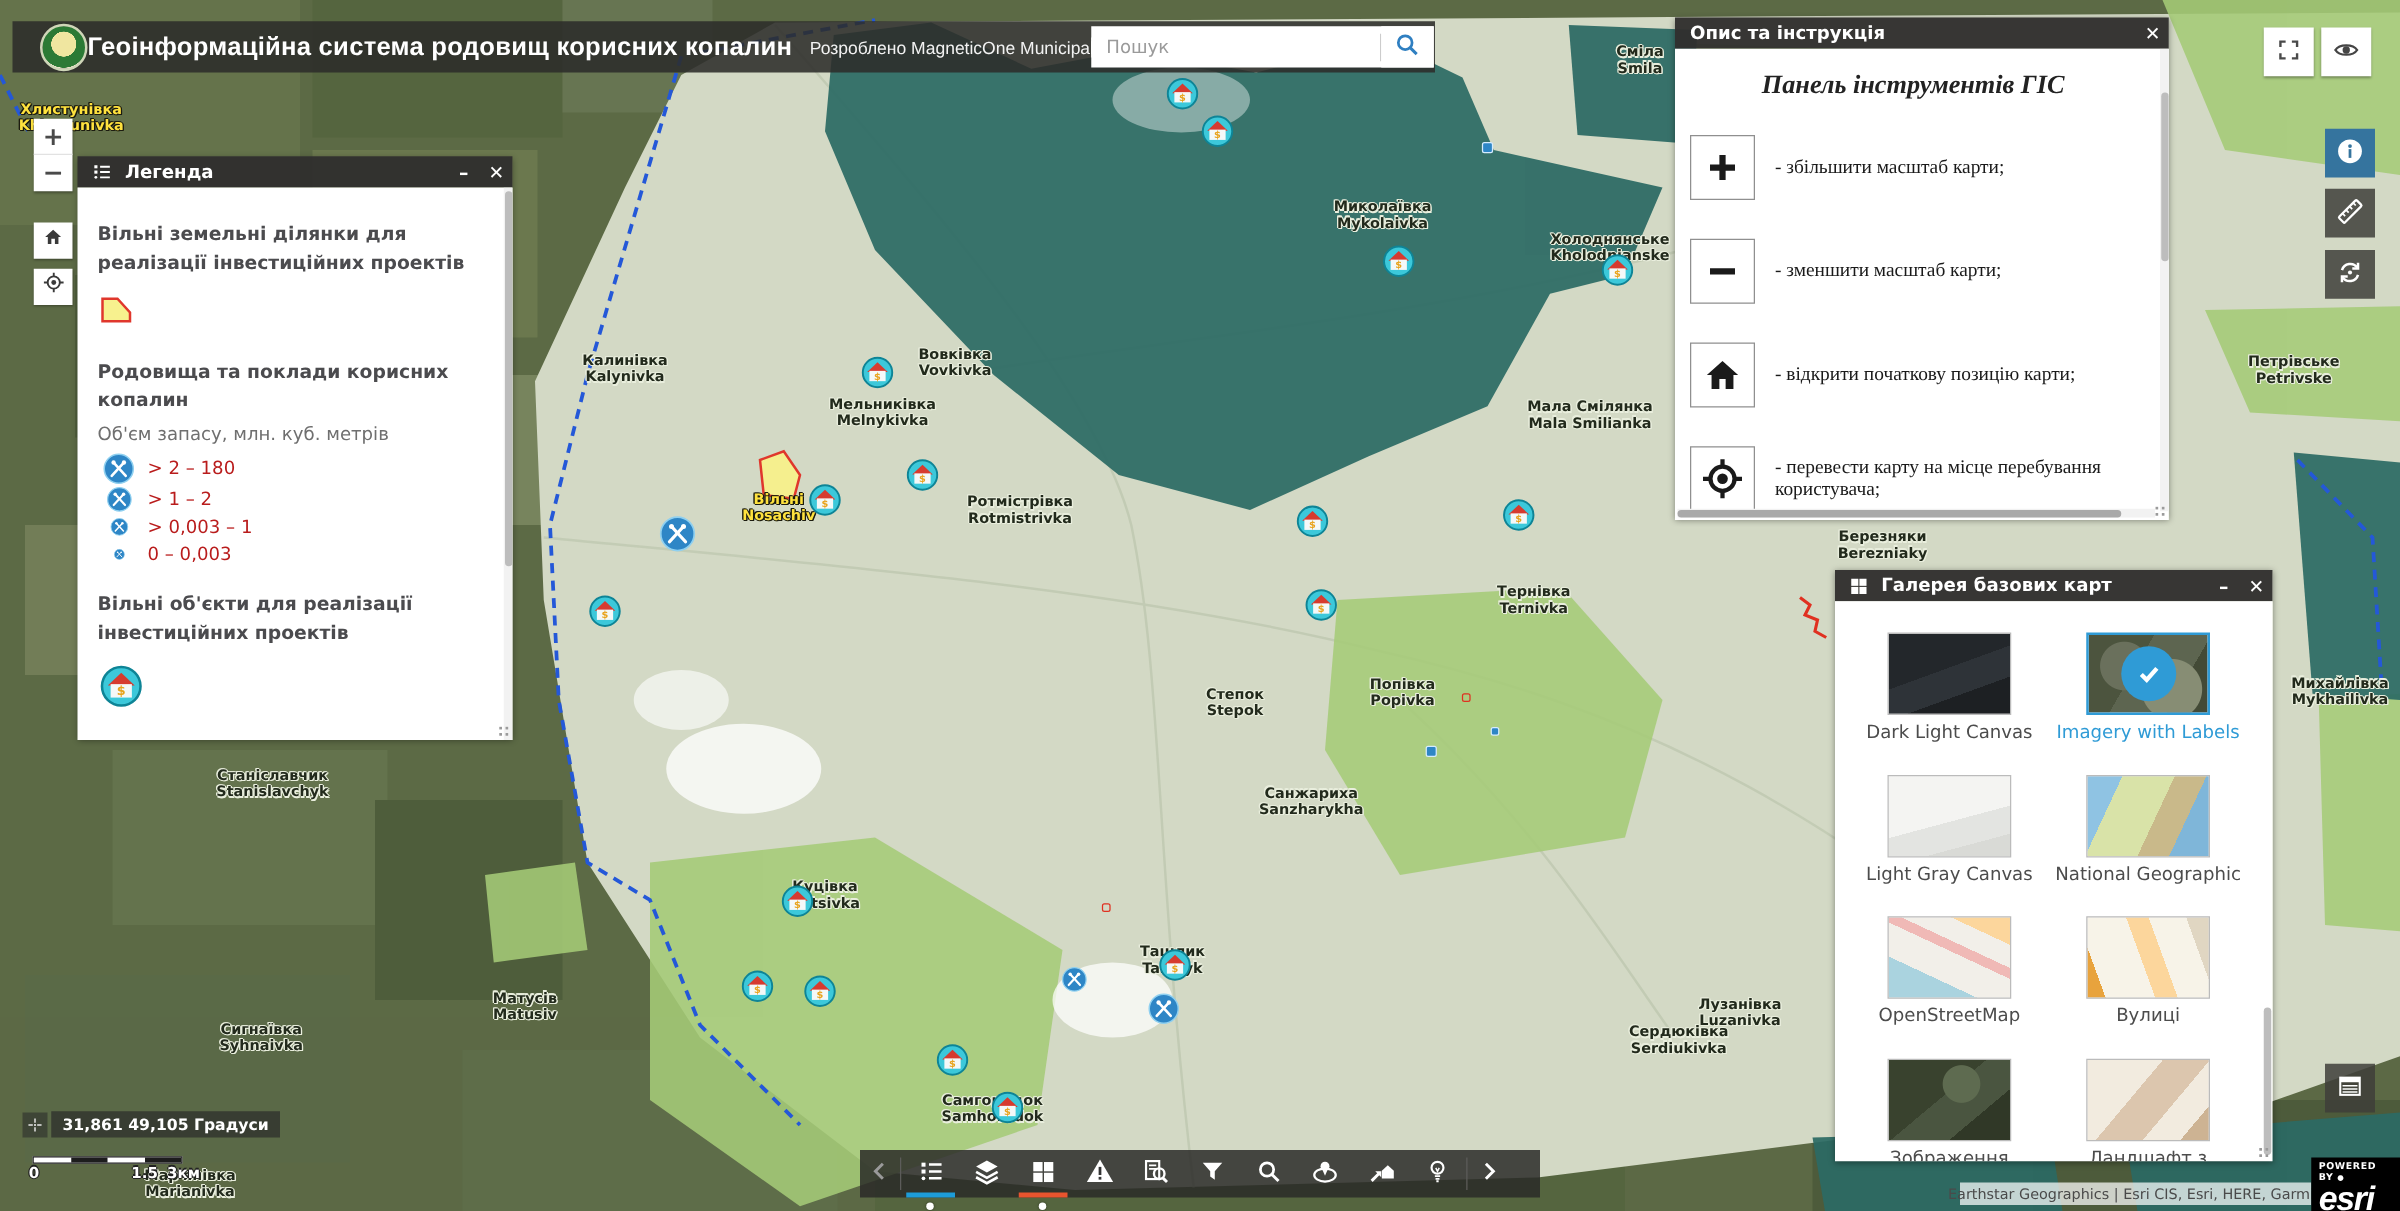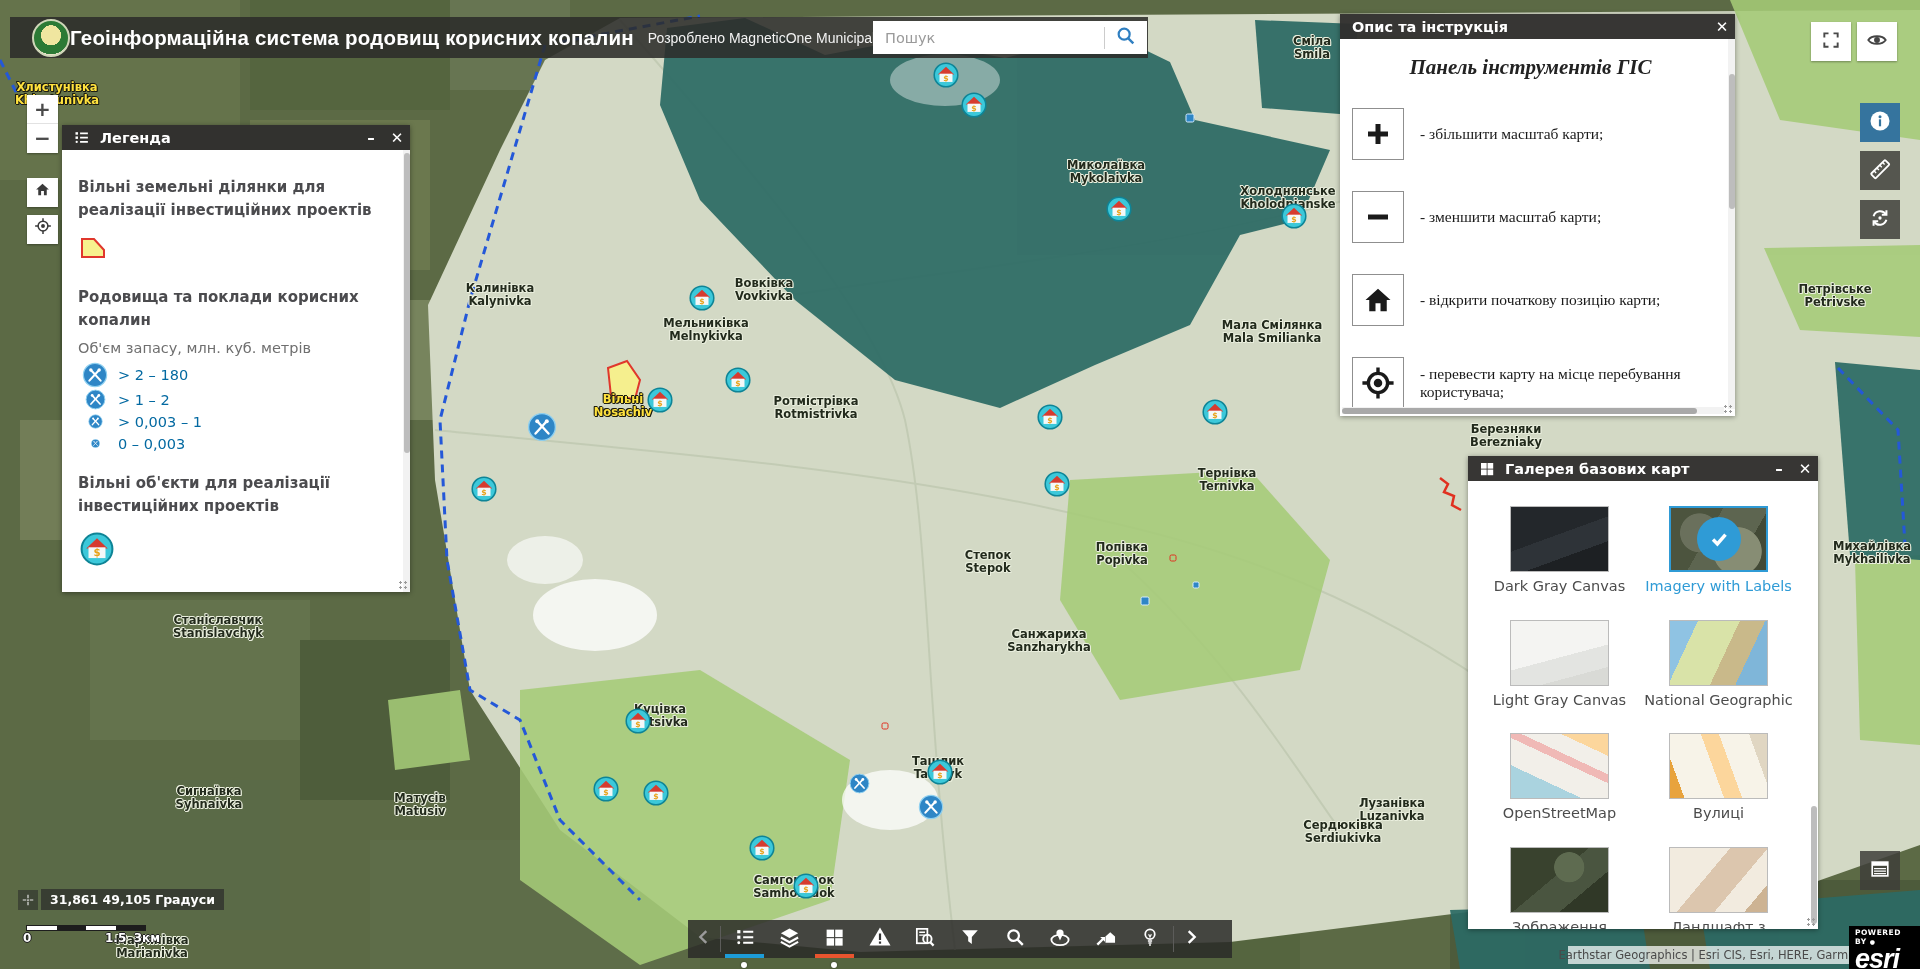--- a/index.html
+++ b/index.html
@@ -54,21 +54,21 @@
   .resize-dots { position:absolute; right:2px; bottom:2px; width:10px; height:10px;
     background:radial-gradient(circle,#9a9a9a 1px,transparent 1.3px) 0 0/5px 5px; }
 
   
   #legend-panel { left:62px; top:125px; width:348px; }
   #legend-body { height:442px; padding:26px 20px 0 16px; }
   .legend-h { font-size:15px; font-weight:bold; color:#4b4b4e; line-height:23px; margin-bottom:8px; }
   .legend-sub { font-size:14.5px; color:#6f6f6f; margin:2px 0 6px; }
   .vol-row { display:flex; align-items:center; min-height:21px; margin-bottom:1px; }
   .vol-ico { width:34px; display:flex; justify-content:center; }
-  .vol-label { font-size:14.5px; color:#0369a1; margin-left:6px; }
+  .vol-label { font-size:14.5px; color:#b91c1c; margin-left:6px; }
   .swatch-block { margin:14px 0 22px 2px; }
 
   
   #instr-panel { left:1340px; top:14px; width:395px; }
   #instr-body { height:377px; padding:16px 26px 0 12px; }
   #instr-heading { text-align:center; font-family:"Liberation Serif",serif; font-style:italic; font-weight:bold; font-size:21px; color:#222; margin-bottom:28px; }
   .instr-row { display:flex; align-items:center; margin-bottom:31px; }
   .instr-ico { width:52px; height:52px; border:1px solid #8f8f8f; display:flex; align-items:center; justify-content:center; flex:0 0 auto; margin-left:0; }
   .instr-text { font-family:"Liberation Serif",serif; font-size:15.5px; color:#1a1a1a; margin-left:16px; }
   #instr-hscroll { position:absolute; left:2px; bottom:2px; height:7px; width:382px; background:#f2f2f2; }
@@ -230,21 +230,21 @@
   <div class="map-label" style="left: 988px; top: 562px;"><span class="l-uk">Степок</span><br><span class="l-lat">Stepok</span></div>
 
   <div class="map-label" style="left: 1049px; top: 641px;"><span class="l-uk">Санжариха</span><br><span class="l-lat">Sanzharykha</span></div>
 
   <div class="map-label" style="left: 218px; top: 627px;"><span class="l-uk">Станіславчик</span><br><span class="l-lat">Stanislavchyk</span></div>
 
   <div class="map-label" style="left: 660px; top: 716px;"><span class="l-uk">Куцівка</span><br><span class="l-lat">Kutsivka</span></div>
 
   <div class="map-label" style="left: 938px; top: 768px;"><span class="l-uk">Ташлик</span><br><span class="l-lat">Tashlyk</span></div>
 
-  <div class="map-label" style="left: 209px; top: 798px;"><span class="l-uk">Сигнаївка</span><br><span class="l-lat">Syhnaivka</span></div>
+  <div class="map-label" style="left: 209px; top: 830px;"><span class="l-uk">Сигнаївка</span><br><span class="l-lat">Syhnaivka</span></div>
 
   <div class="map-label" style="left: 420px; top: 805px;"><span class="l-uk">Матусів</span><br><span class="l-lat">Matusiv</span></div>
 
   <div class="map-label" style="left: 1343px; top: 832px;"><span class="l-uk">Сердюківка</span><br><span class="l-lat">Serdiukivka</span></div>
 
   <div class="map-label" style="left: 1392px; top: 810px;"><span class="l-uk">Лузанівка</span><br><span class="l-lat">Luzanivka</span></div>
 
   <div class="map-label" style="left: 794px; top: 887px;"><span class="l-uk">Самгородок</span><br><span class="l-lat">Samhorodok</span></div>
 
   <div class="map-label" style="left: 152px; top: 947px;"><span class="l-uk">Мар'янівка</span><br><span class="l-lat">Marianivka</span></div>
@@ -650,21 +650,21 @@
       <span class="ph-btn">✕</span>
     </div>
     <div id="gallery-body" class="panel-body">
       <div class="vscroll" style="right:1px; top:0; height:448px; background:transparent;">
           <div class="thumb" style="top:325px; height:118px;"></div>
         </div>
       <div class="resize-dots"></div>
 
   <div class="gal-item" style="left: 12.5px; top: 25px;">
     <div class="gal-thumb t-dark-gray"></div>
-    <div class="gal-label">Dark Gray Canvas</div>
+    <div class="gal-label">Dark Light Canvas</div>
   </div>
 
   <div class="gal-item" style="left: 12.5px; top: 139px;">
     <div class="gal-thumb t-light-gray"></div>
     <div class="gal-label">Light Gray Canvas</div>
   </div>
 
   <div class="gal-item selected" style="left: 171.5px; top: 25px;">
     <div class="gal-thumb t-imagery-labels">
             <div class="gal-check">

